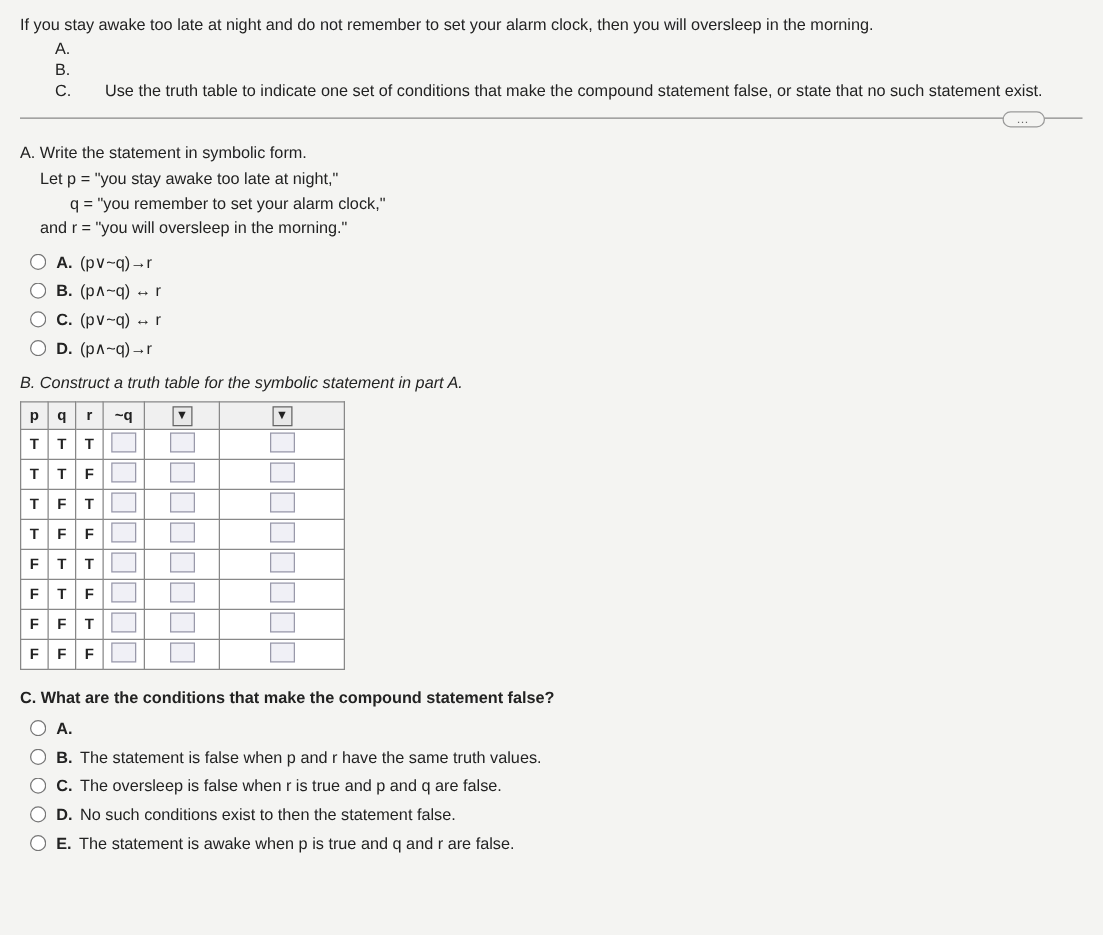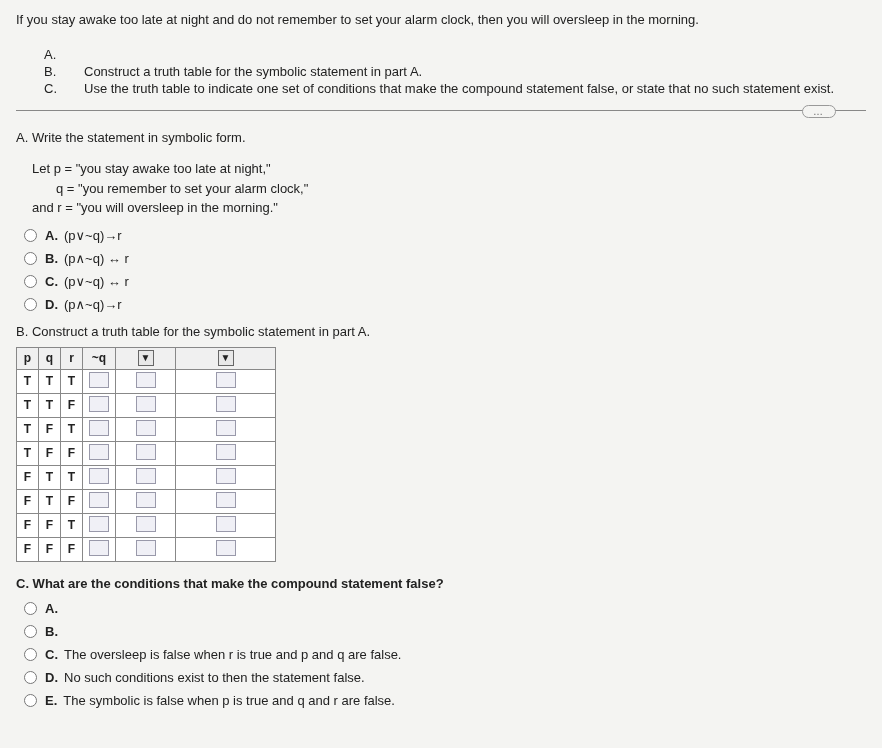--- a/index.html
+++ b/index.html
@@ -5,47 +5,47 @@
   * { box-sizing: border-box; }
   body {
     margin: 0;
     padding: 12px 16px;
     font-family: Arial, Helvetica, sans-serif;
     font-size: 13px;
     color: #222;
     background: #f4f4f2;
     width: 882px;
   }
-  .intro { margin-bottom: 20px; }
+  .intro { margin-bottom: 4px; }
   .sublist { margin-left: 28px; }
   .sublist .row { display: flex; margin: 2px 0; }
   .sublist .lbl { width: 40px; }
   .divider { border: none; border-top: 1px solid #888; margin: 14px 0 6px; }
   .ellipsis-badge {
     float: right;
     margin-right: 30px;
     margin-top: -12px;
     border: 1px solid #999;
     border-radius: 10px;
     padding: 0 10px;
     font-size: 10px;
     color: #666;
     background: #f4f4f2;
     letter-spacing: 2px;
   }
   .section { margin-top: 12px; }
-  .section-a .hdr { margin-bottom: 14px; }
+  .section-a .hdr { margin-bottom: 4px; }
   .defs { margin-left: 40px; line-height: 1.5; }
   .defs .let { margin-left: -24px; }
   .options { margin: 10px 0 10px 8px; }
   .opt { display: flex; align-items: center; margin: 8px 0; }
   .opt .circle { margin-right: 8px; }
   .opt .optlbl { font-weight: bold; margin-right: 6px; }
   input[type=radio] { margin: 0; }
-  .partB-hdr { margin: 10px 0 8px; }
+  .partB-hdr { margin: 10px 0 8px; font-style: italic; }
   table.truth {
     border-collapse: collapse;
     background: #fff;
   }
   table.truth th, table.truth td {
     border: 1px solid #888;
     padding: 2px 6px;
     text-align: center;
     font-weight: bold;
     font-size: 12px;
@@ -80,21 +80,20 @@
 <body>
 
 <div class="intro">If you stay awake too late at night and do not remember to set your alarm clock, then you will oversleep in the morning.</div>
 
 <div class="sublist">
   <div class="row">
     <span class="lbl">A.</span>
   </div>
   <div class="row">
     <span class="lbl">B.</span>
-    <span>Construct a truth table for the symbolic statement in part A.</span>
   </div>
   <div class="row">
     <span class="lbl">C.</span>
     <span>Use the truth table to indicate one set of conditions that make the compound statement false, or state that no such statement exist.</span>
   </div>
 </div>
 
 <hr class="divider">
 <div class="ellipsis-badge">…</div>
 <div class="clear"></div>
@@ -218,30 +217,31 @@
   <div class="partC-hdr">C.   What are the conditions that make the compound statement false?</div>
 
   <div class="options">
     <div class="opt">
       <input type="radio" name="pc" class="circle" style="">
       <span class="optlbl">A.</span>
     </div>
     <div class="opt">
       <input type="radio" name="pc" class="circle" style="">
       <span class="optlbl">B.</span>
+      <span>The statement is false when p and r have the same truth values.</span>
     </div>
     <div class="opt">
       <input type="radio" name="pc" class="circle" style="">
       <span class="optlbl">C.</span>
       <span>The oversleep is false when r is true and p and q are false.</span>
     </div>
     <div class="opt">
       <input type="radio" name="pc" class="circle" style="">
       <span class="optlbl">D.</span>
       <span>No such conditions exist to then the statement false.</span>
     </div>
     <div class="opt">
       <input type="radio" name="pc" class="circle" style="">
       <span class="optlbl">E.</span>
-      <span>The symbolic is false when p is true and q and r are false.</span>
+      <span>The statement is awake when p is true and q and r are false.</span>
     </div>
   </div>
 </div>
 
 </body></html>

